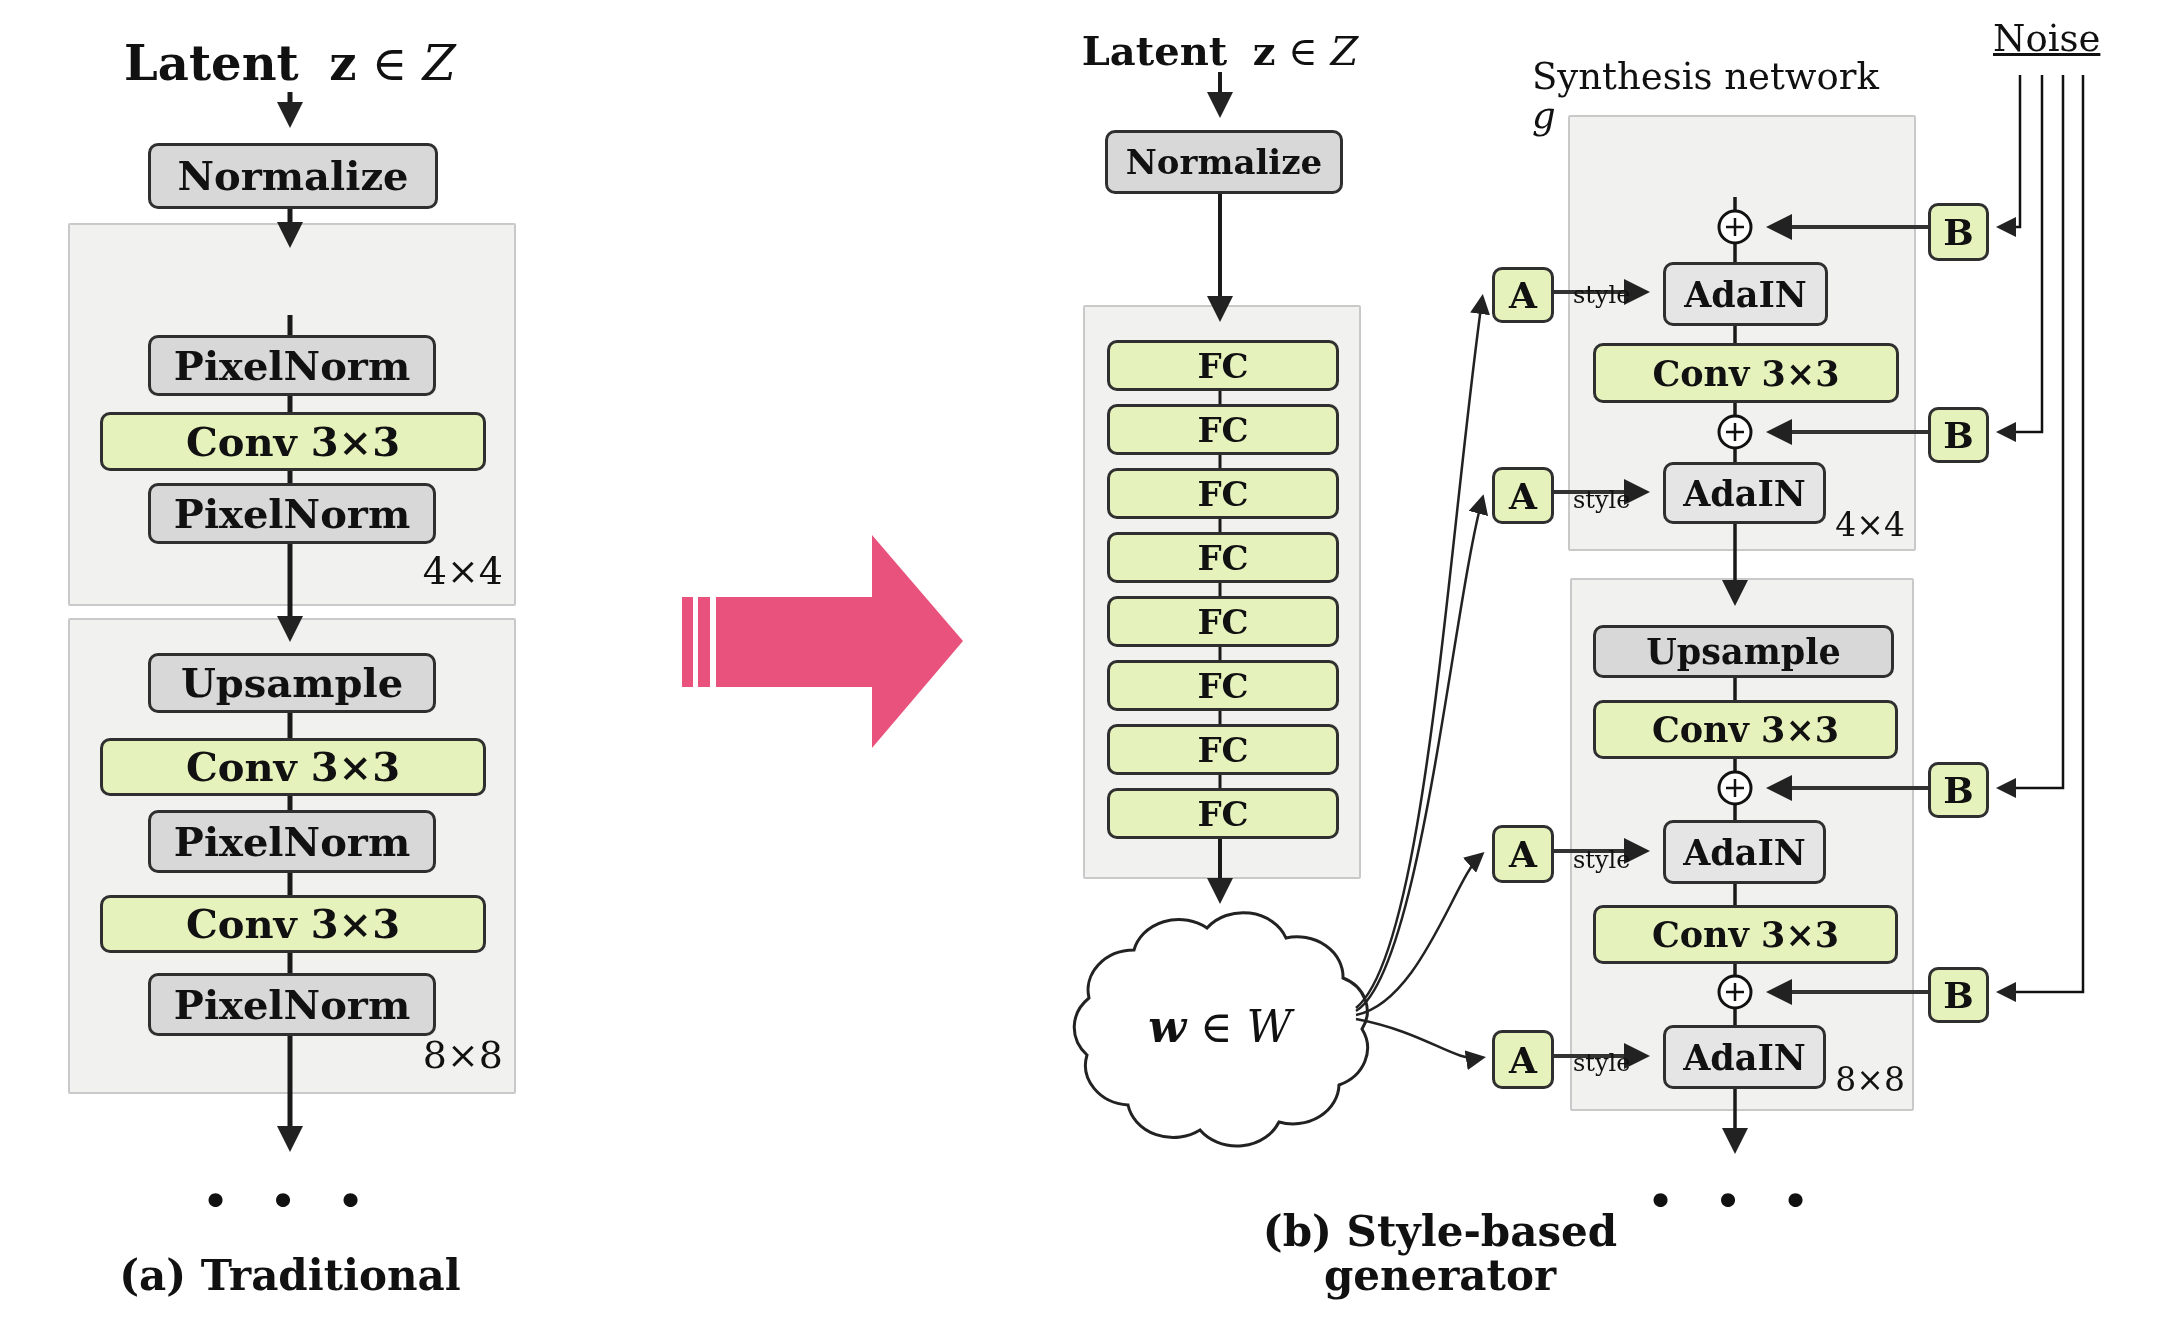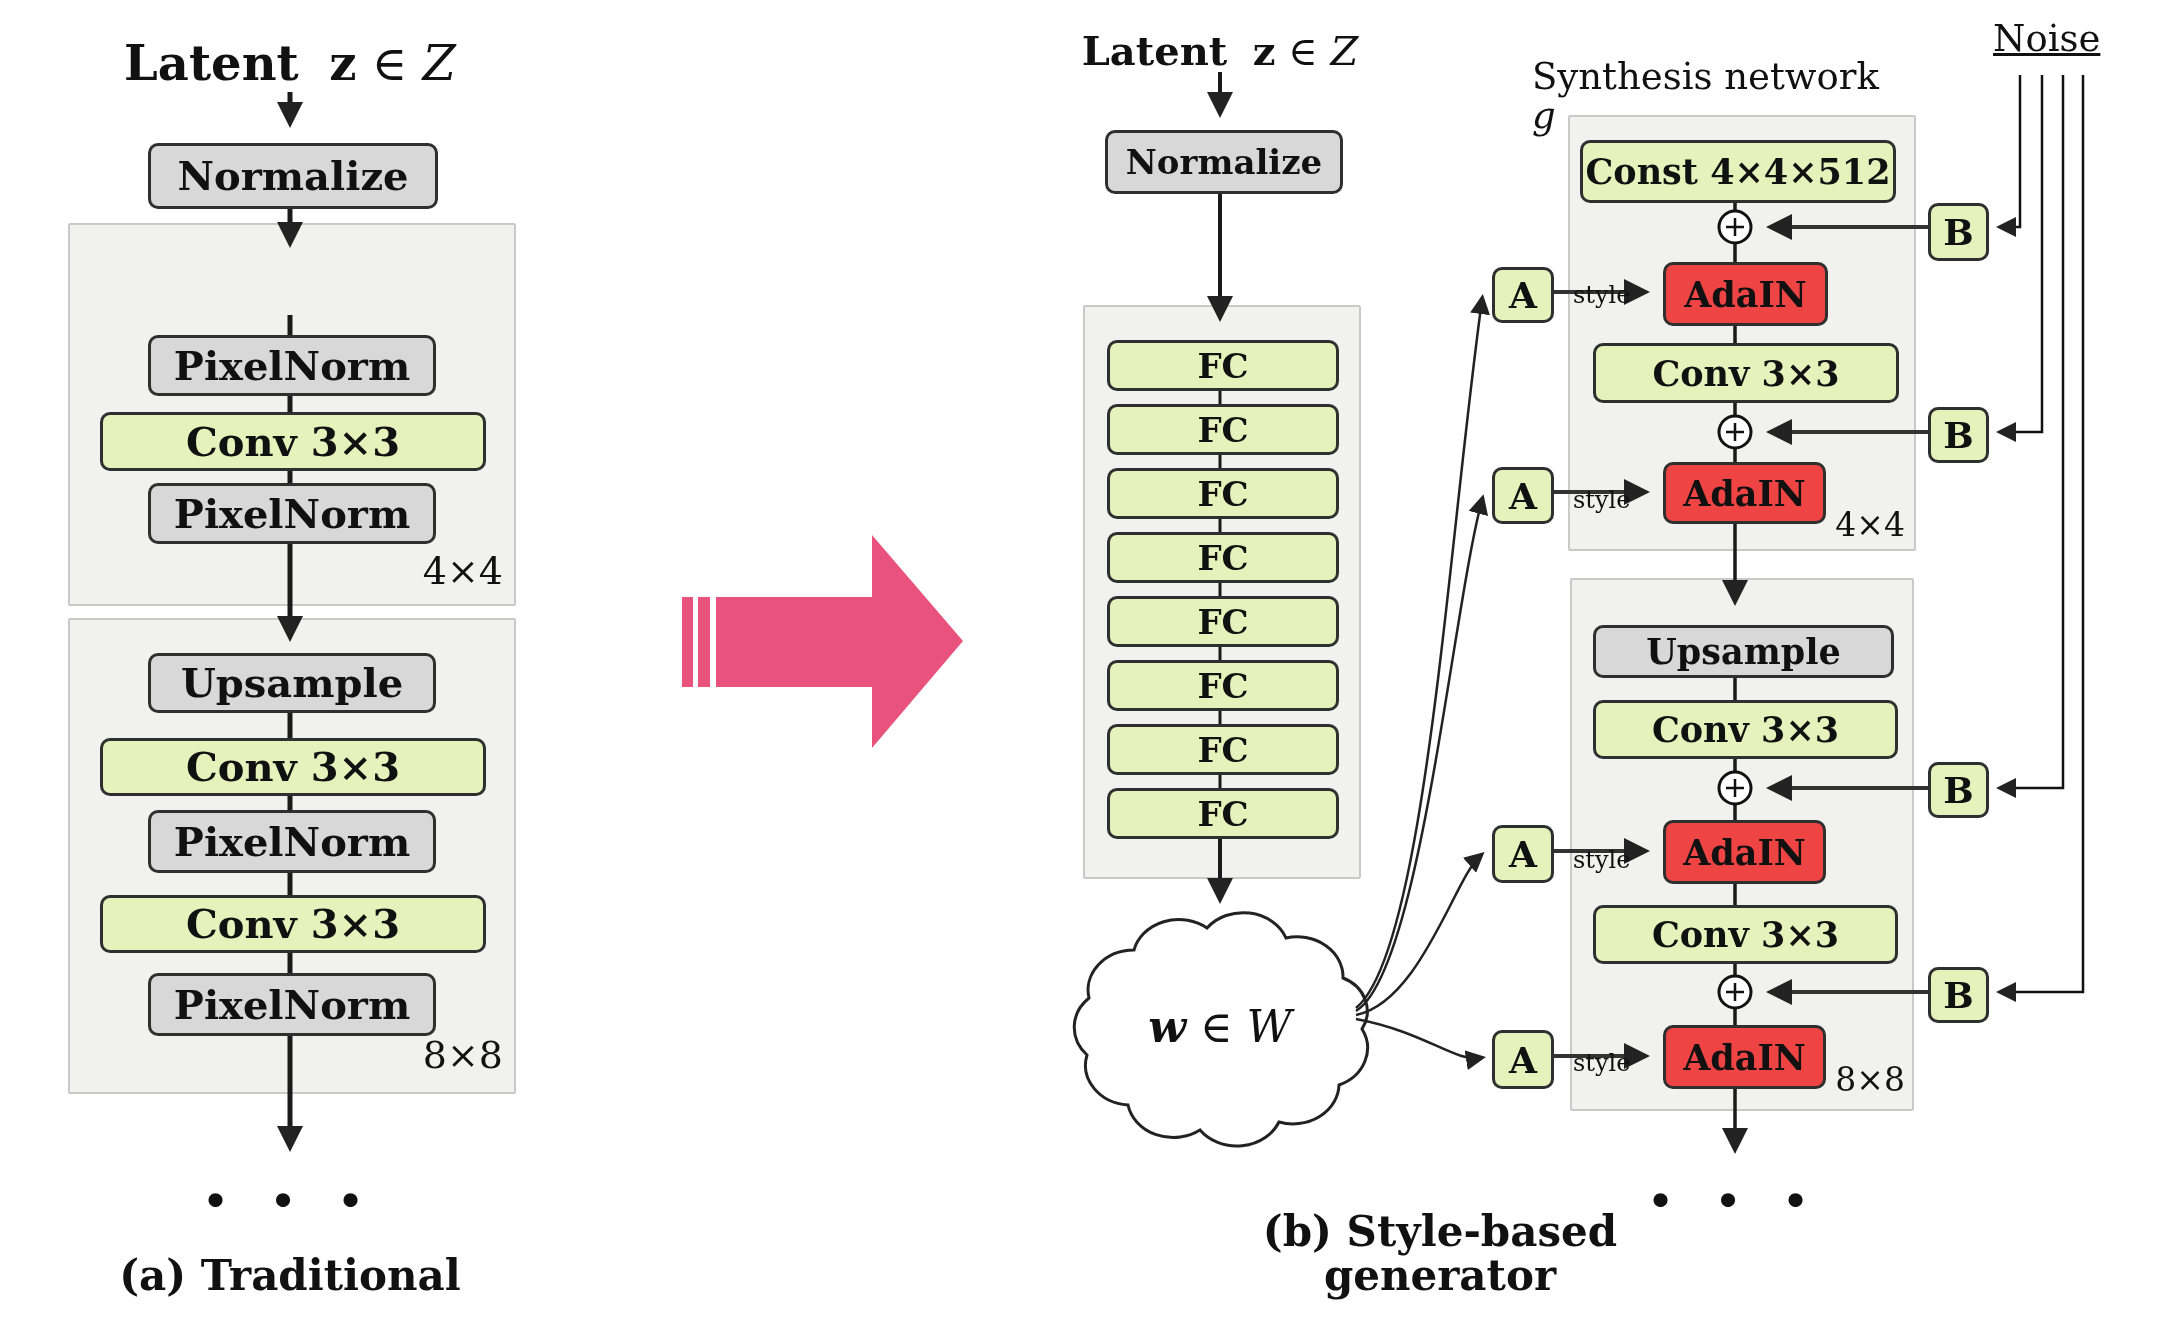--- a/index.html
+++ b/index.html
@@ -4,21 +4,21 @@
 <style>
   html,body{margin:0;padding:0;background:#ffffff;}
   .canvas{position:relative;width:2174px;height:1332px;background:#ffffff;overflow:hidden;
           font-family:"DejaVu Serif","Liberation Serif",serif;color:#111;}
   svg.overlay{position:absolute;left:0;top:0;width:2174px;height:1332px;z-index:2;}
   .container{position:absolute;background:#f1f1ef;border:2px solid #c9c9c9;border-radius:2px;z-index:1;}
   .box{position:absolute;display:flex;align-items:center;justify-content:center;
        border:3px solid #2f2f2f;border-radius:10px;z-index:3;font-weight:700;text-align:center;line-height:1;}
   .green{background:#e6f2bb;}
   .grayb{background:#d8d8d8;}
-  .blue{background:#ef4444;}
+  .blue{background:#e5e5e5;}
   .txt{position:absolute;z-index:3;line-height:1.05;}
   .ctr{display:flex;align-items:flex-end;justify-content:center;text-align:center;}
   .rt{text-align:right;display:block;}
   .it{font-style:italic;}
   .bold{font-weight:700;}
   .caption{font-size:42px;font-weight:700;}
   .reslabel{font-size:33px;font-weight:400;}
   .stylelbl{font-size:24px;font-weight:400;margin-top:37px;}
   .dots{font-size:40px;font-weight:700;letter-spacing:14px;z-index:3;}
 </style>
@@ -192,21 +192,20 @@
   </div>
 
   <div class="txt ctr caption" style="left:1190px;top:1246px;width:500px;height:52px;">(b) Style-based generator</div>
 
   <div class="txt" style="left:1532px;top:58px;width:380px;font-size:37px;">
     <span>Synthesis network</span>&nbsp;
     <span class="it">g</span>
   </div>
   <div class="txt" style="left:1993px;top:20px;width:140px;font-size:37px;text-decoration:underline;">Noise</div>
 
-  <div class="box green" style="left:1580px;top:140px;width:310px;height:57px;font-size:35px;">Const 4×4×512</div>
   <div class="box blue" style="left:1663px;top:262px;width:159px;height:58px;font-size:35px;">AdaIN</div>
   <div class="box green" style="left:1593px;top:343px;width:300px;height:54px;font-size:35px;">Conv 3×3</div>
   <div class="box blue" style="left:1663px;top:462px;width:157px;height:56px;font-size:35px;">AdaIN</div>
   <div class="txt rt reslabel" style="left:1795px;top:508px;width:110px;">4×4</div>
 
   <div class="box grayb" style="left:1593px;top:625px;width:295px;height:47px;font-size:35px;">Upsample</div>
   <div class="box green" style="left:1593px;top:700px;width:299px;height:53px;font-size:35px;">Conv 3×3</div>
   <div class="box blue" style="left:1663px;top:820px;width:157px;height:58px;font-size:35px;">AdaIN</div>
   <div class="box green" style="left:1593px;top:905px;width:299px;height:53px;font-size:35px;">Conv 3×3</div>
   <div class="box blue" style="left:1663px;top:1025px;width:157px;height:58px;font-size:35px;">AdaIN</div>

